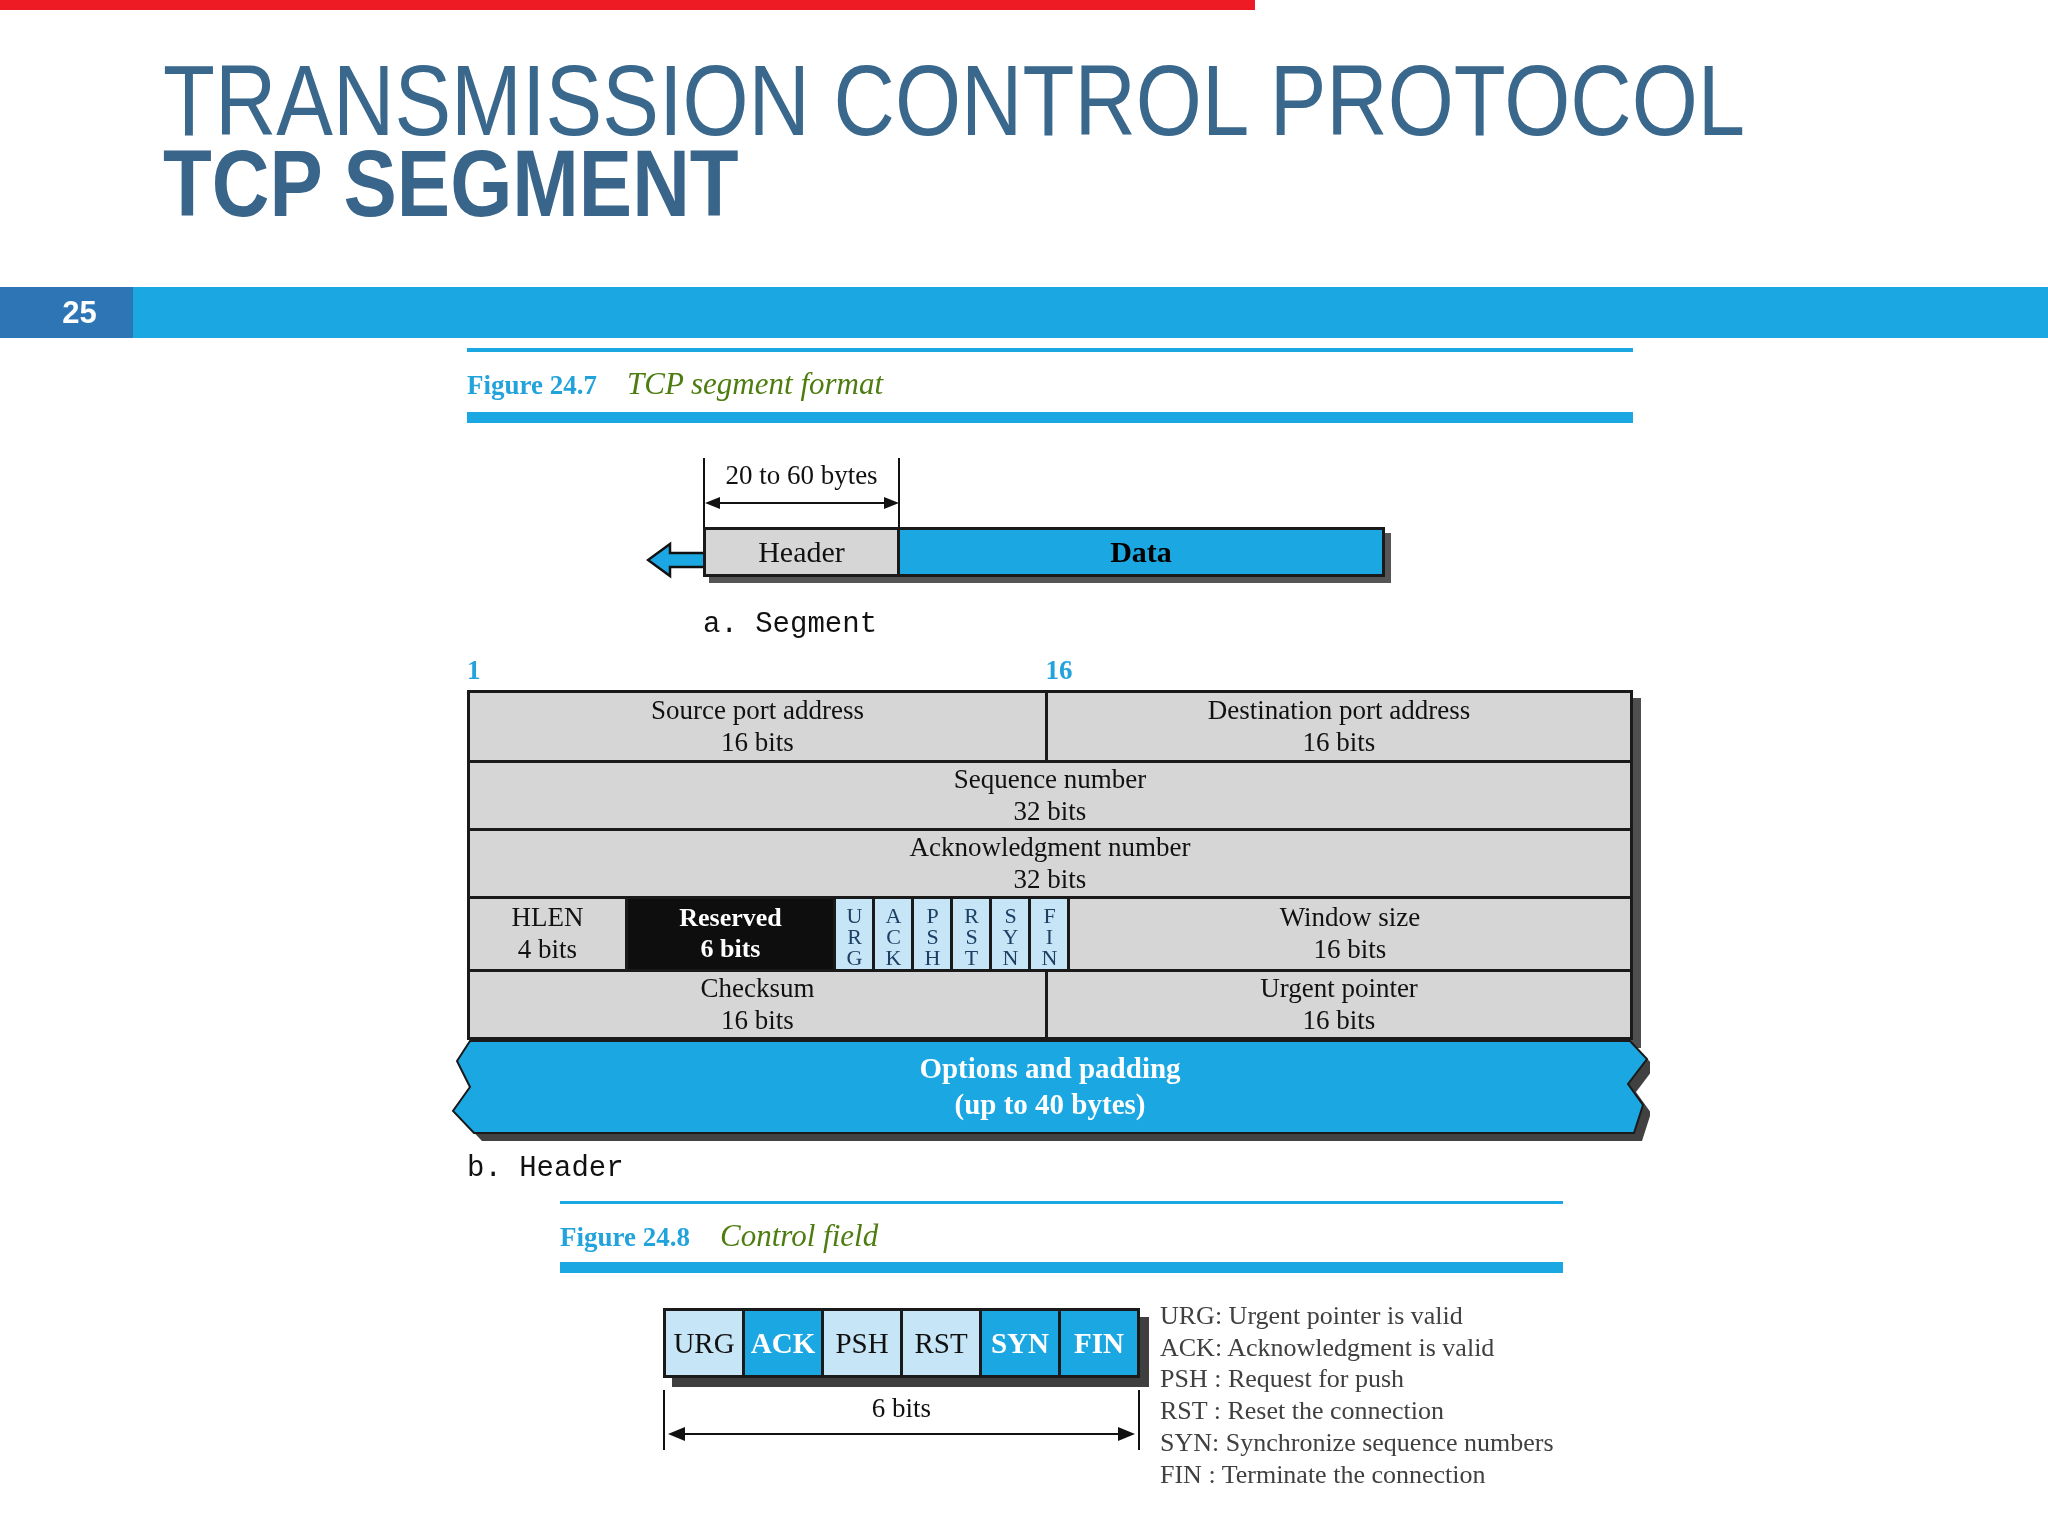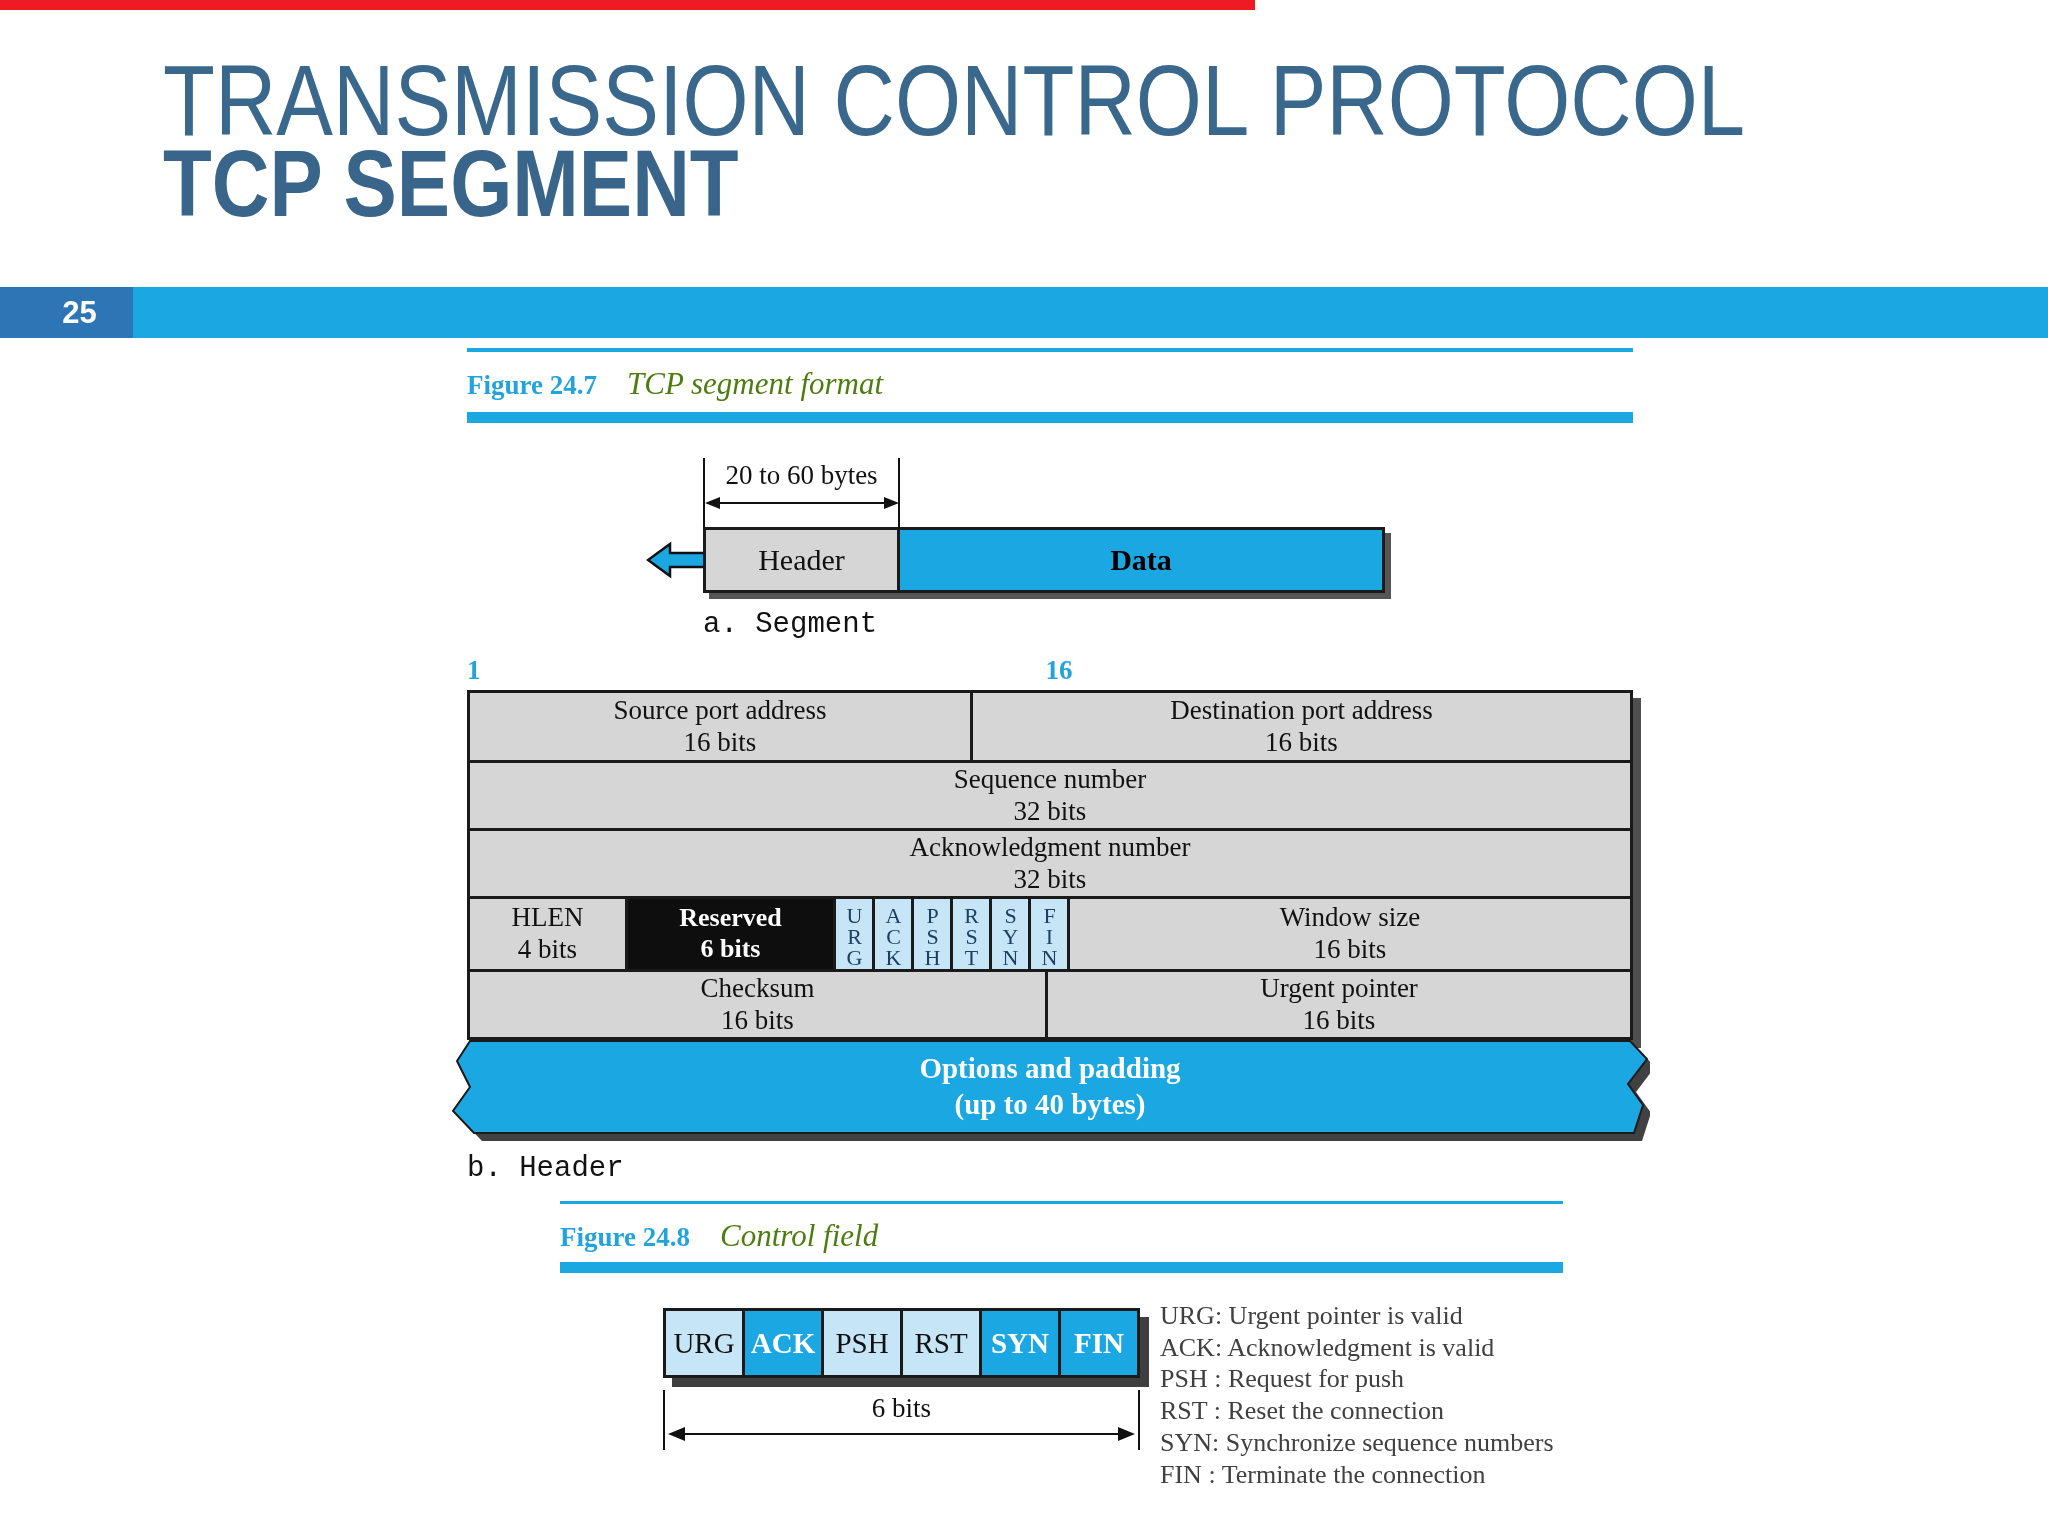--- a/index.html
+++ b/index.html
@@ -32,21 +32,21 @@
   .fig-rule-thin  { position:absolute; height:4px;  background:#1ba7e1; }
   .fig-rule-thick { position:absolute; height:11px; background:#1ba7e1; }
   .fig-caption-row { position:absolute; white-space:nowrap; }
   .fig-label   { color:#23a3dc; font-weight:bold; font-size:27px; }
   .fig-caption { color:#4d7c0f; font-style:italic; font-size:31px; margin-left:30px; }
 
   
   .measure-label { position:absolute; left:703px; top:460px; width:197px; text-align:center; font-size:27px; }
   .tick { position:absolute; width:2px; background:#111; }
   .seg-row {
-    position:absolute; left:703px; top:527px; width:682px; height:66px; display:flex;
+    position:absolute; left:703px; top:527px; width:682px; height:50px; display:flex;
     box-shadow:6px 6px 0 #555;
   }
   .seg-header {
     width:197px; box-sizing:border-box; background:#d6d6d6; border:3px solid #1a1a1a;
     display:flex; align-items:center; justify-content:center; font-size:30px;
   }
   .seg-data {
     flex:1; box-sizing:border-box; background:#1ba7e1; border:3px solid #1a1a1a; border-left:none;
     display:flex; align-items:center; justify-content:center;
     font-size:30px; font-weight:bold; color:#000000;
@@ -131,21 +131,21 @@
     <div class="seg-data">Data</div>
   </div>
   <div class="sub-caption" style="left:703px; top:608px; width:682px;">a. Segment</div>
 
   <div class="bit-label" style="left:467px; top:655px;">1</div>
   <div class="bit-label" style="left:1038px; top:655px; width:42px; text-align:center;">16</div>
   <div class="bit-label" style="left:1595px; top:655px; width:38px; text-align:center;margin-top:44px;">31</div>
 
   <div class="htable">
     <div class="hrow" style="height:67px;">
-      <div class="hcell" style="width:500px;border-radius:30px;">
+      <div class="hcell" style="width:575px;border-radius:30px;">
         <span>Source port address</span>
         <span>16 bits</span>
       </div>
       <div class="hcell bl grow">
         <span>Destination port address</span>
         <span>16 bits</span>
       </div>
     </div>
     <div class="hrow" style="height:65px;">
       <div class="hcell grow">

